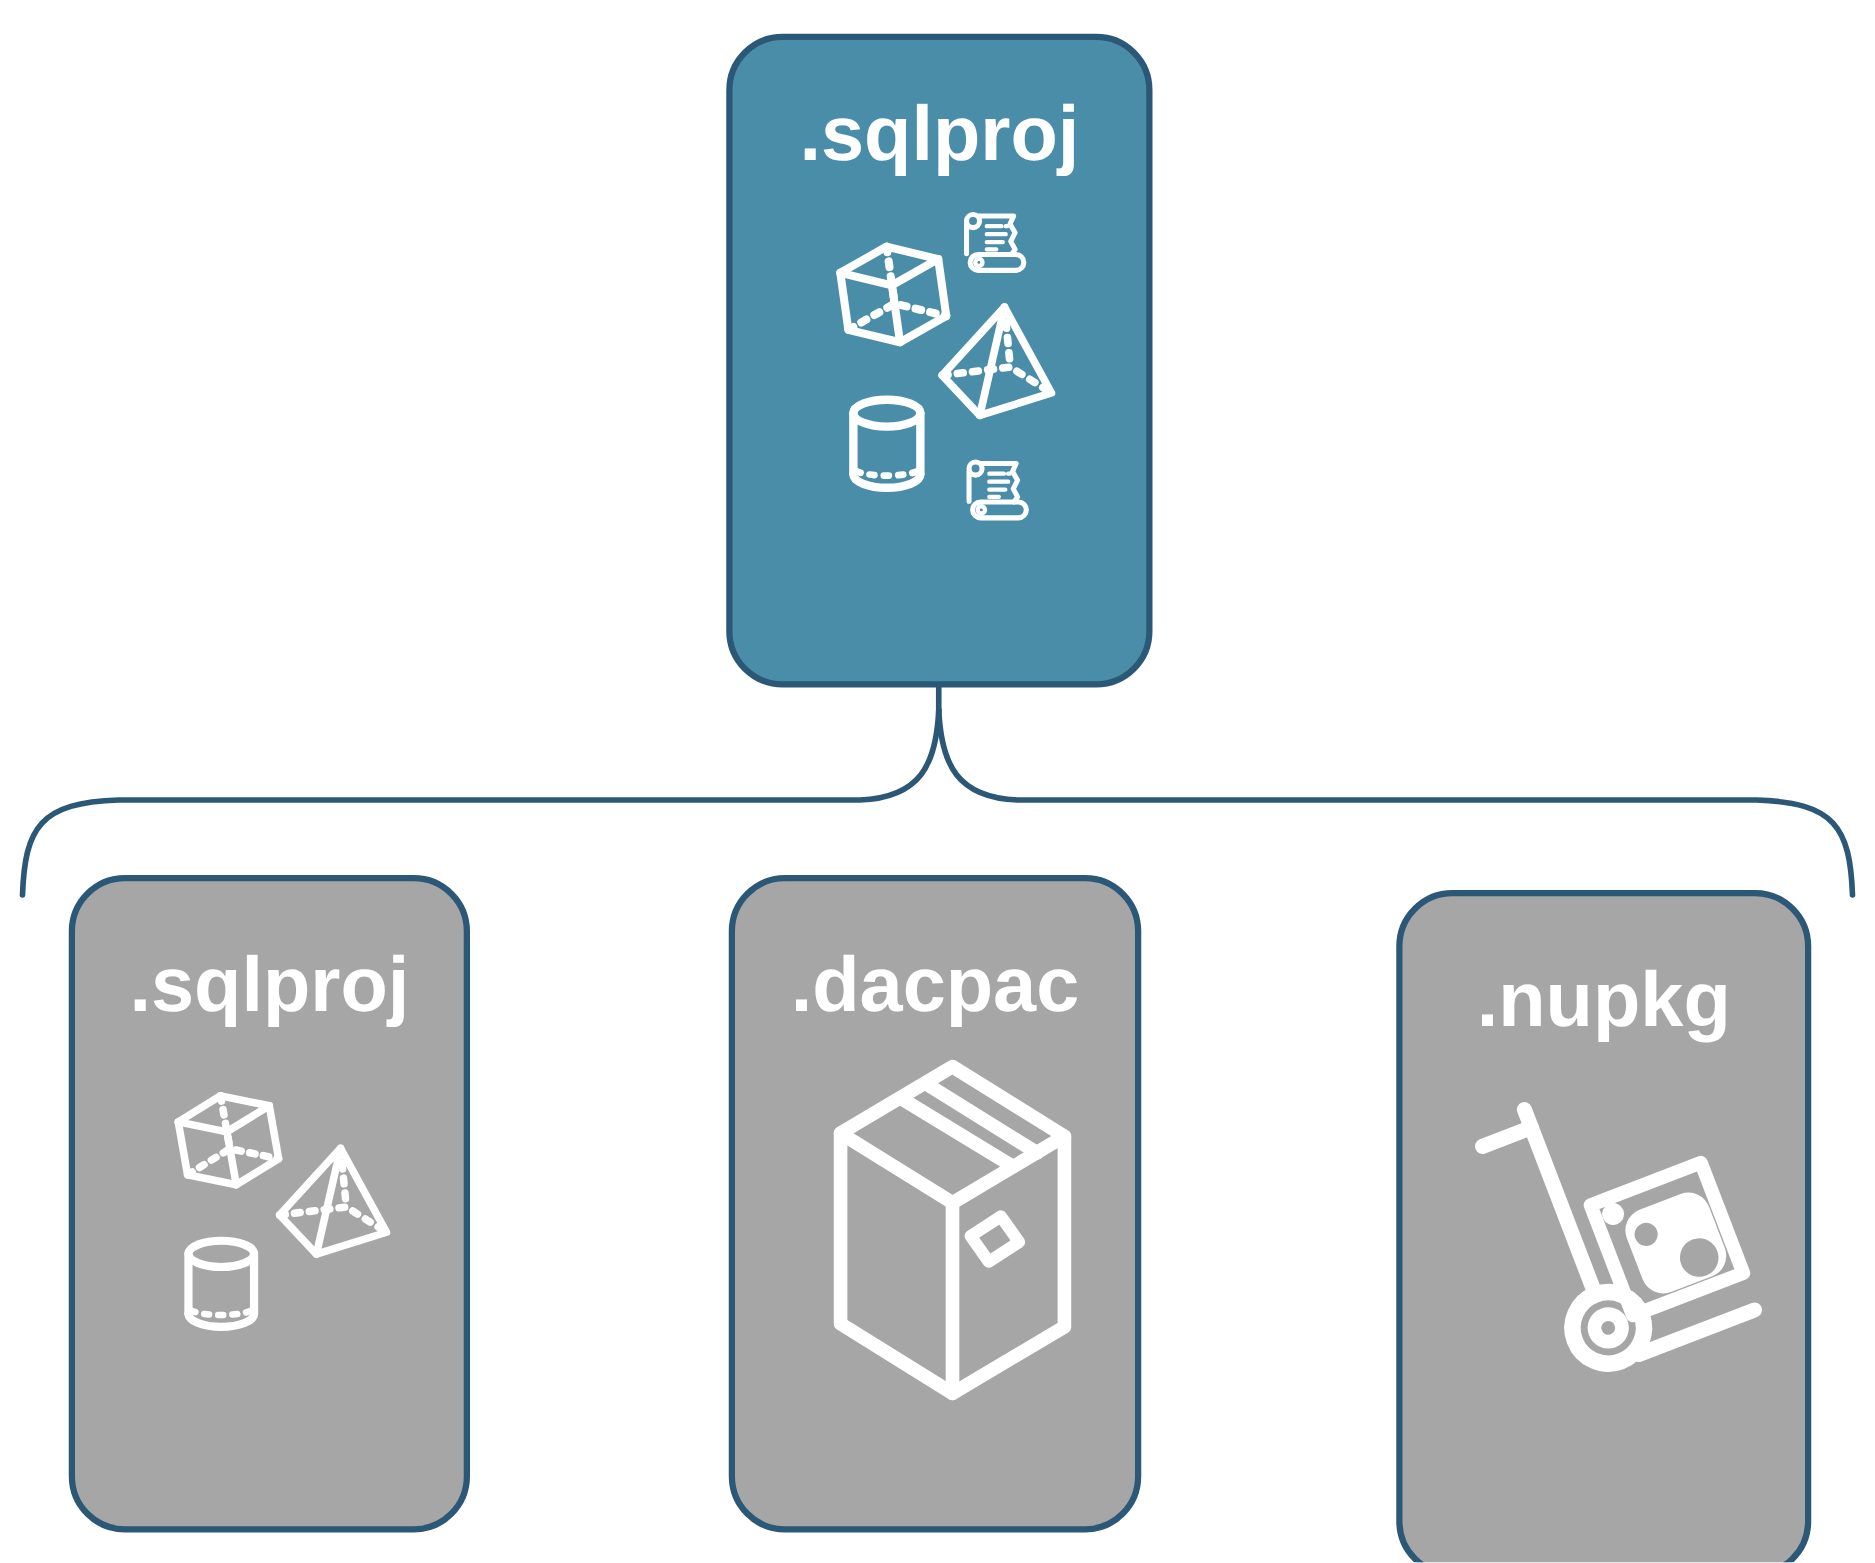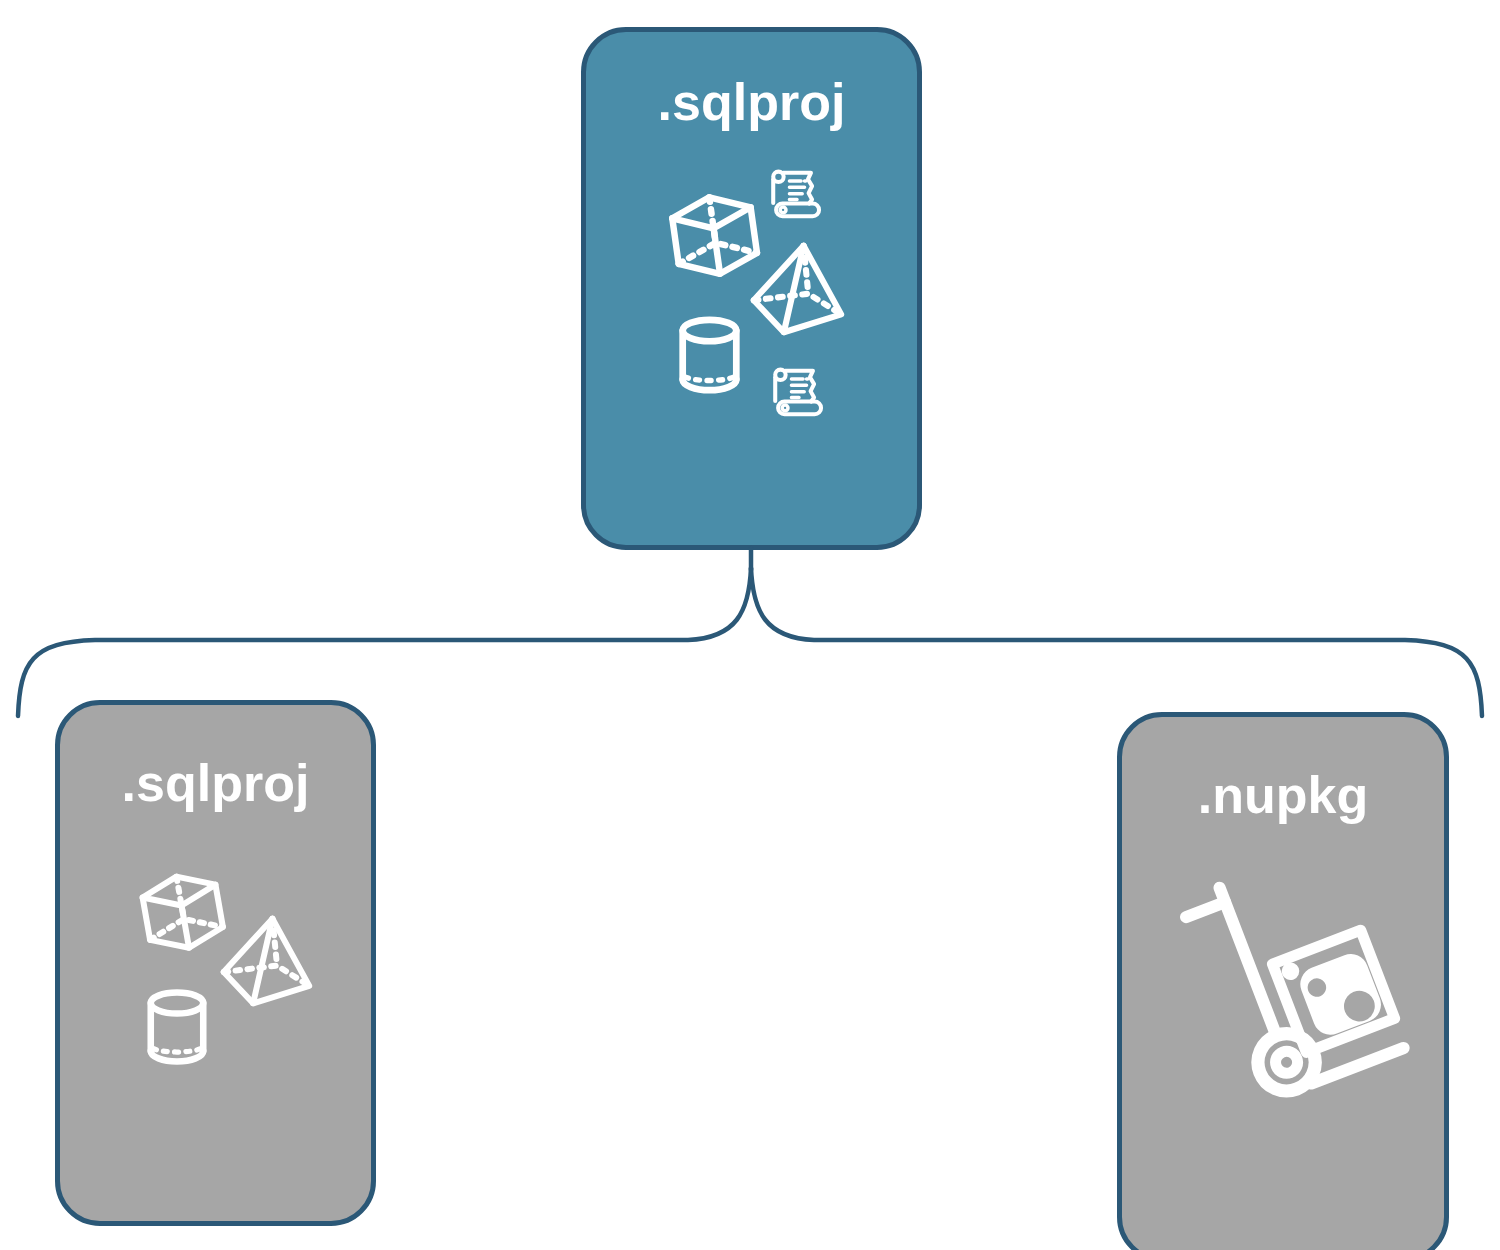--- a/index.html
+++ b/index.html
@@ -13,21 +13,21 @@
     position:relative;width:1500px;height:1250px;background:#fff;overflow:hidden;
     font-family:"Liberation Sans", sans-serif;
   }
   .node{
     position:absolute;border:5px solid var(--navy);border-radius:45px;box-sizing:border-box;
   }
   .node.root{background:var(--accent-teal);}
   .node.child{background:var(--gray);}
   .node-label{
     position:absolute;left:0;right:0;text-align:center;
-    color:var(--white);font-weight:bold;font-size:52px;letter-spacing:0px;
+    color:var(--white);font-weight:bold;font-size:62px;letter-spacing:0px;
   }
   .icon{position:absolute;}
   .connector-label{
     position:absolute;color:var(--navy);font-weight:bold;font-size:44px;white-space:nowrap;
   }
   svg{display:block;overflow:visible;}
 </style>
 </head>
 <body>
 
@@ -135,20 +135,35 @@
         <g fill="none" stroke="#fff" stroke-width="10" stroke-linecap="round">
           <ellipse cx="50" cy="23" rx="40" ry="16"></ellipse>
           <path d="M10,23 L10,96 M90,23 L90,96"></path>
           <path d="M10,96 A40,16 0 0 0 90,96"></path>
           <path d="M13,92 A40,9 0 0 0 87,92" stroke-width="8" stroke-dasharray="6,11"></path>
         </g>
       </svg>
     </div>
   </div>
 
+  <div class="node child" style="left:583px;top:700px;width:330px;height:526px;">
+    <div class="node-label" style="top:48px;">.dacpac</div>
+
+    <div class="icon" style="left:53px;top:138px;width:242px;height:282px;">
+      <svg viewBox="0 0 100 116" width="242" height="282">
+        <g fill="none" stroke="#fff" stroke-width="4.5" stroke-linejoin="round" stroke-linecap="round">
+          <path d="M13,26 L50,4 L87,27 L50,49 Z"></path>
+          <path d="M13,26 L13,89 L50,112 L87,90 L87,27"></path>
+          <path d="M50,49 L50,112"></path>
+          <path d="M33,14.5 L70,37 M41,9.5 L78,32.5"></path>
+          <path d="M56,60 L66,53.5 L72,62 L62,68.5 Z" stroke-width="4"></path>
+        </g>
+      </svg>
+    </div>
+  </div>
 
   <div class="node child" style="left:1117px;top:700px;width:332px;height:550px;margin-top:12px;">
     <div class="node-label" style="top:48px;">.nupkg</div>
 
     <div class="icon" style="left:48px;top:152px;width:252px;height:242px;">
       <svg viewBox="-10 -4 114 110" width="252" height="242">
         <g transform="rotate(-21 42 82)">
           <g fill="none" stroke="#fff" stroke-width="5.5" stroke-linecap="round">
             <path d="M42,-1 L42,70"></path>
             <path d="M23,6 L42,6"></path>

